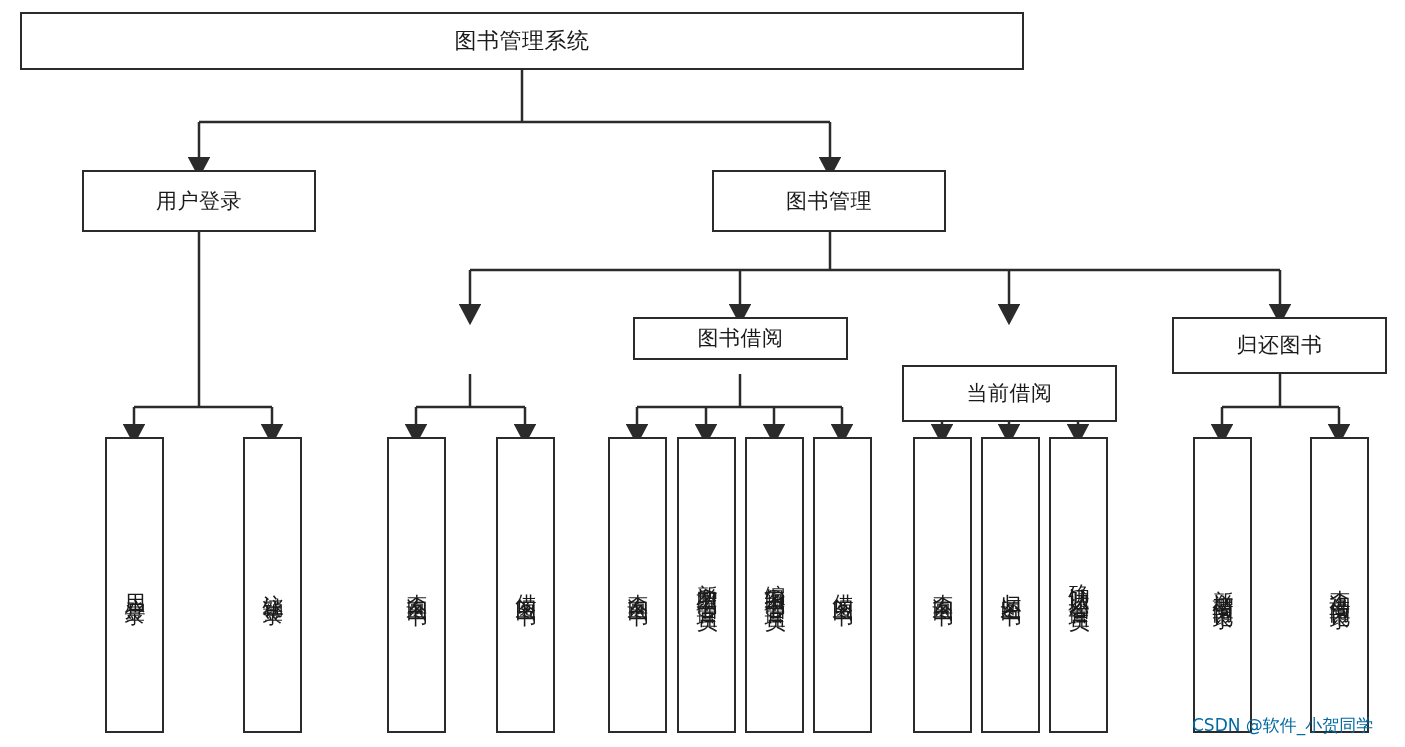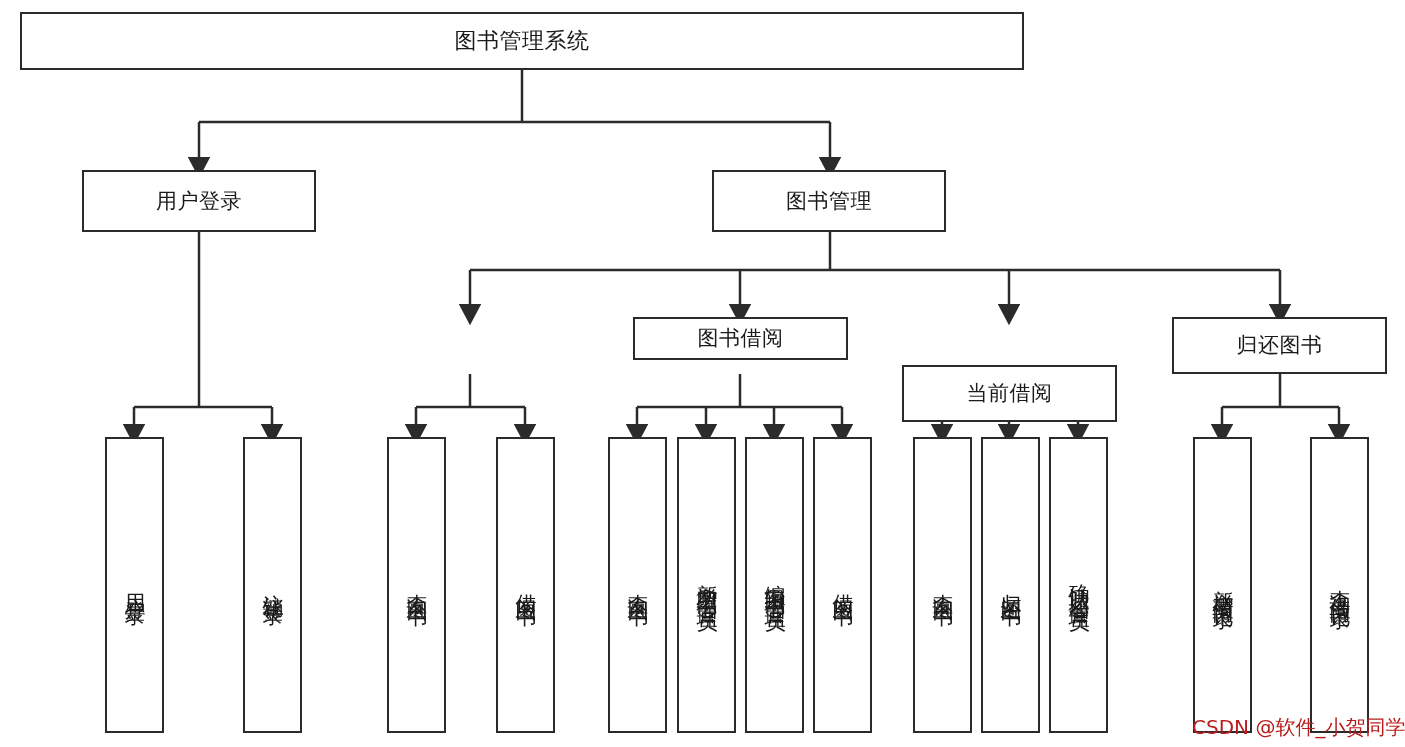--- a/index.html
+++ b/index.html
@@ -44,22 +44,22 @@
     text-orientation:upright;
     font-size:21px;
     line-height:1.0;
     letter-spacing:4px;
     white-space:nowrap;
   }
 
   
   .watermark{
     position:absolute;
-    color:#b91c1c;
-    font-size:20px;
+    color:#0369a1;
+    font-size:17px;
     white-space:nowrap;
     user-select:none;
   }
 </style>
 </head>
 <body>
 
 <div id="stage">
 
   <svg id="wires" viewBox="0 0 1405 747" width="1405" height="747" aria-hidden="true">

